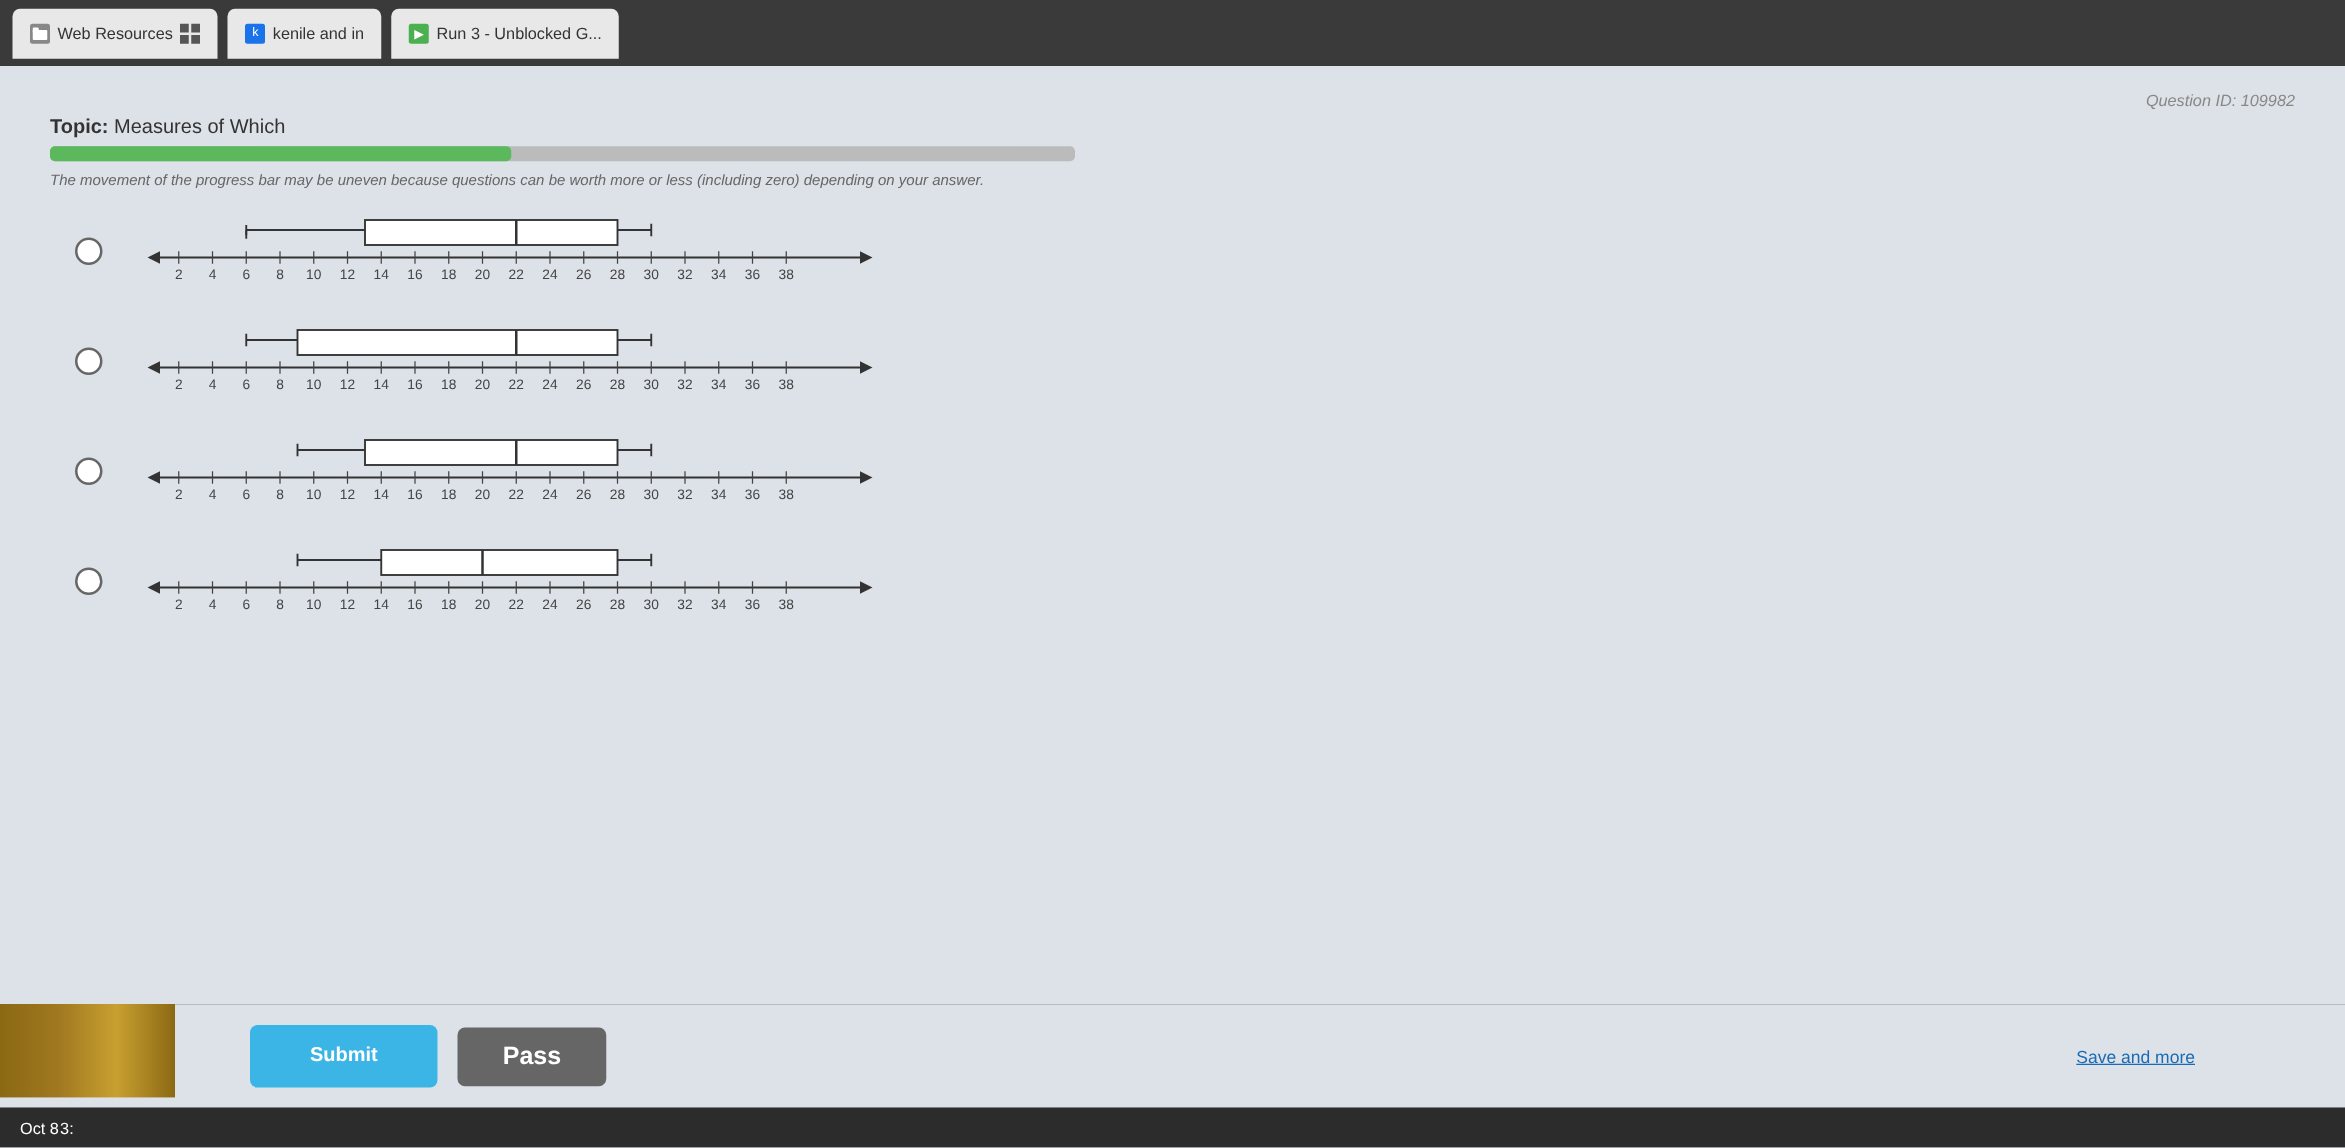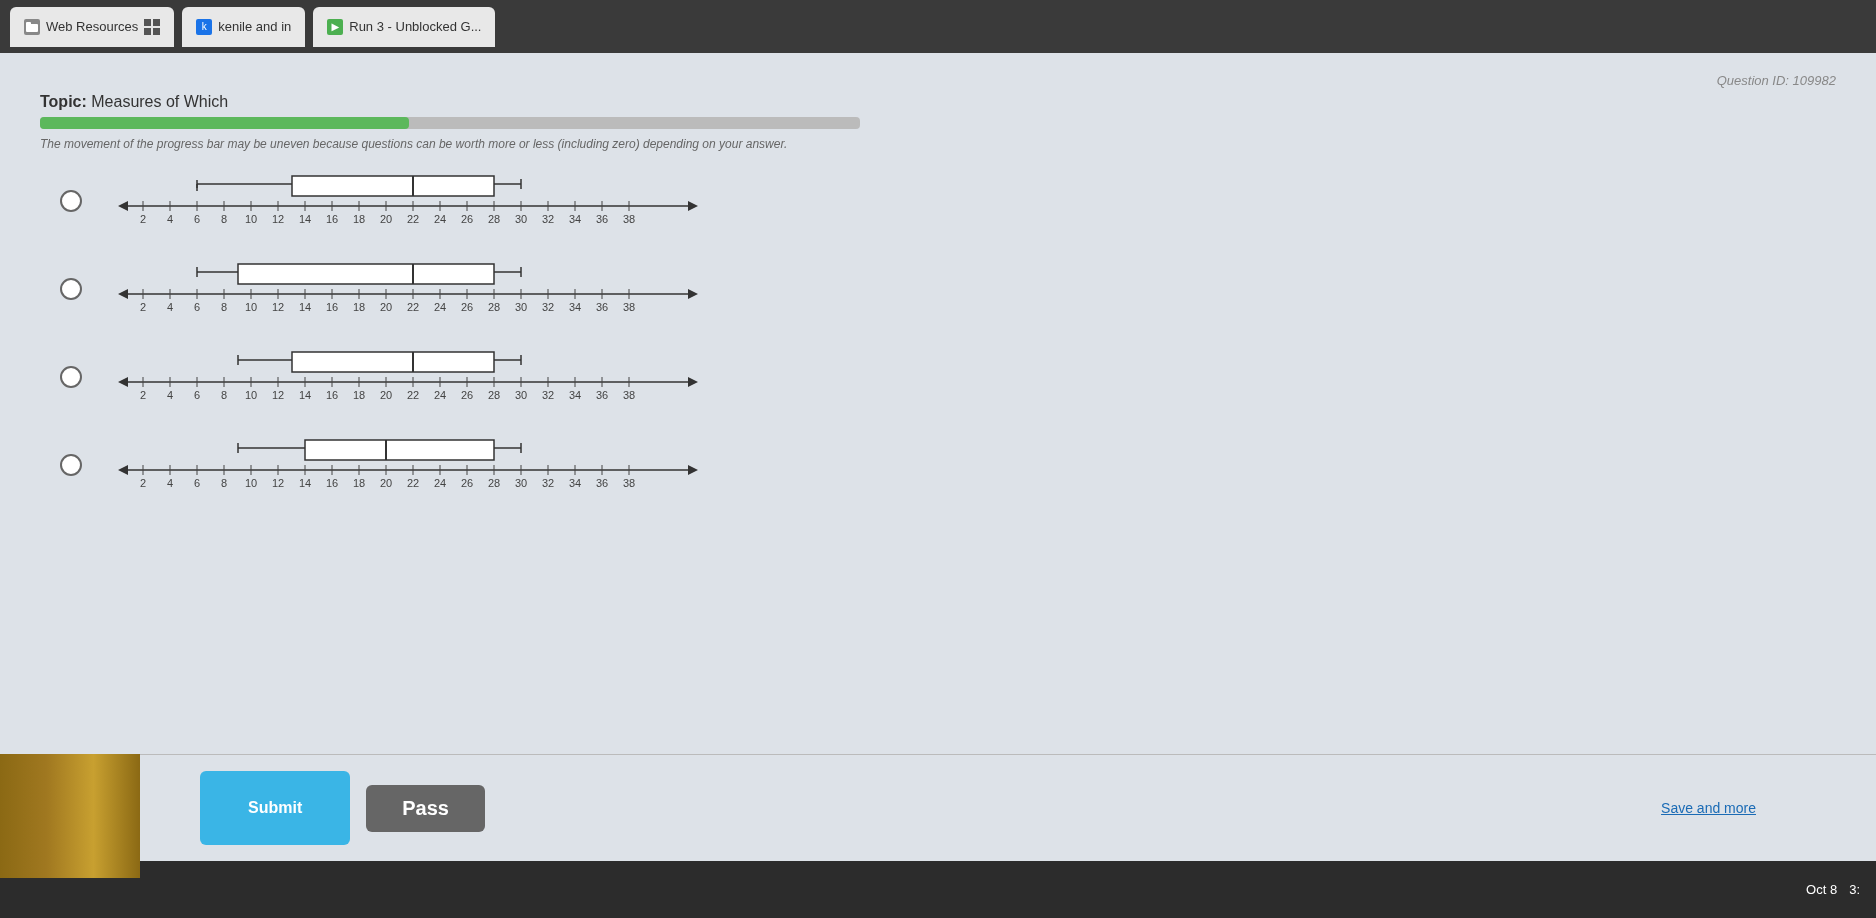--- a/index.html
+++ b/index.html
@@ -170,21 +170,21 @@
       display: flex;
       align-items: center;
       gap: 16px;
       border-top: 1px solid #bbb;
     }
     .btn-submit {
       background: #3ab5e6;
       color: white;
       border: none;
       border-radius: 6px;
-      padding: 28px 48px;
+      padding: 16px 48px;
       font-size: 16px;
       font-weight: bold;
       cursor: pointer;
     }
     .btn-pass {
       background: #666;
       color: white;
       border: none;
       border-radius: 6px;
       padding: 12px 36px;
@@ -196,26 +196,25 @@
       margin-left: auto;
       color: #1a6bb5;
       text-decoration: underline;
       font-size: 14px;
       cursor: pointer;
     }
 
     
     .taskbar {
       background: #2c2c2c;
-      height: 57px;
-      display: flex;
-      align-items: center;
-      justify-content: flex-end;
+      height: 32px;
+      display: flex;
+      align-items: center;
       padding: 0 16px;
-      gap: 12px;
+      gap: 1px;
       flex-shrink: 0;
     }
     .taskbar-time {
       color: white;
       font-size: 13px;
     }
     .taskbar-date {
       color: white;
       font-size: 13px;
     }

